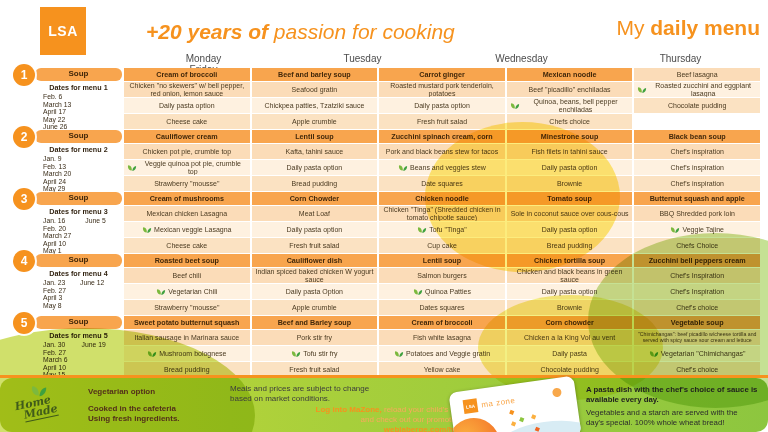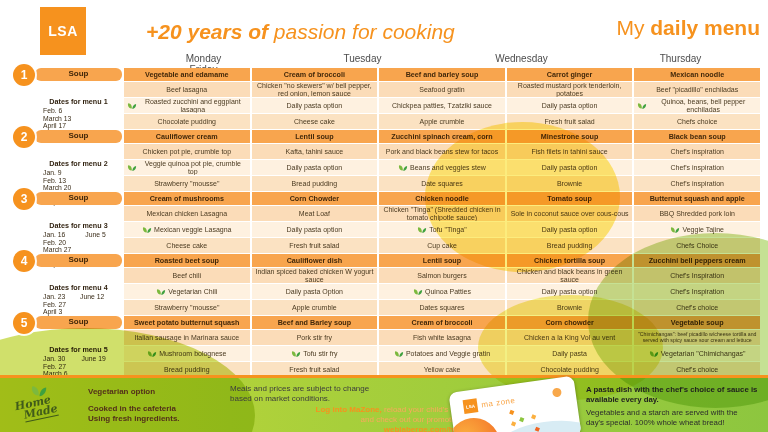--- a/index.html
+++ b/index.html
@@ -30,37 +30,37 @@
   .cell{display:flex;align-items:center;justify-content:center;text-align:center;
         padding:0 3px;font-size:7px;line-height:1.1;color:#4a3a20;overflow:hidden;}
   .cell .cell-text{display:inline-block;}
   .soup{background:#f8a54e;font-weight:bold;font-size:7.2px;color:#42280a;}
   .soup-label{background:#f8a54e;font-weight:bold;font-size:8px;color:#42280a;border-radius:6px;}
   .r1{background:#fbdcb8;}
   .r2{background:#fef1e0;}
   .r3{background:#fbe2c2;}
   .cell.small-print .cell-text{font-size:5.2px;line-height:1.15;}
   .leaf{display:inline-flex;margin-right:2px;flex-shrink:0;}
-  .dates-cell{grid-column:1;grid-row:2/5;background:#ffffff;padding-top:15px;}
+  .dates-cell{grid-column:1;grid-row:2/5;background:#ffffff;padding-top:1px;}
   .dates-label{font-weight:bold;font-size:7.2px;color:#2e1f0d;text-align:center;margin-bottom:1px;}
   .dates-cols{display:flex;padding-left:8px;}
   .dates-col{display:flex;flex-direction:column;}
   .dates-col.right{margin-left:14px;}
   .date-line{font-size:6.8px;line-height:1.12;color:#3a2c18;}
 
   
   .blob{position:absolute;border-radius:50%;pointer-events:none;mix-blend-mode:multiply;z-index:3;}
   .blob-yellow-mid{left:425px;top:122px;width:195px;height:150px;background:rgba(250,225,45,.62);}
   .blob-yellow-low{left:478px;top:295px;width:185px;height:105px;background:rgba(235,230,50,.6);}
   .blob-green-right{left:588px;top:233px;width:255px;height:175px;background:rgba(150,200,60,.55);}
   .blob-green-bl{left:-85px;top:328px;width:340px;height:175px;background:rgba(190,212,50,.72);}
 
   
   .footer{position:absolute;left:0;top:378px;width:768px;height:54px;
-          background:linear-gradient(90deg,#c5d838 0%,#a7cf3b 45%,#8dc63f 100%);}
+          background:linear-gradient(90deg,#c5d838 0%,#a7cf3b 45%,#8dc63f 100%);border-radius:12px;}
   .footer-bar{position:absolute;left:0;top:-3px;width:768px;height:3px;background:#f6921e;}
   .footer *{z-index:4;}
   .legend-leaf{position:absolute;left:30px;top:6px;}
   .legend-text{position:absolute;left:88px;top:9px;font-size:8px;font-weight:bold;color:#53301a;}
   .cooked{position:absolute;left:88px;top:26px;font-size:8px;font-weight:bold;color:#53301a;line-height:1.25;}
   .homemade{position:absolute;left:16px;top:20px;transform:rotate(-12deg);
             font-family:"DejaVu Serif",serif;font-style:italic;font-weight:bold;
             color:#3f5a1a;font-size:11px;line-height:.95;}
   .homemade span{display:block;}
   .homemade .hm2{margin-left:7px;border-bottom:1px solid #3f5a1a;}
@@ -105,21 +105,20 @@
       <div class="day-header">Tuesday</div>
       <div class="day-header">Wednesday</div>
       <div class="day-header">Thursday</div>
       <div class="day-header">Friday</div>
     </div>
 
   <div class="menu-blocks" id="menu-blocks">
       <div class="menu-block">
         <div class="menu-num">1</div>
         <div class="cell soup-label">Soup</div>
-        <div class="cell soup">Vegetable and edamame</div>
         <div class="cell soup">Cream of broccoli</div>
         <div class="cell soup">Beef and barley soup</div>
         <div class="cell soup">Carrot ginger</div>
         <div class="cell soup">Mexican noodle</div>
         <div class="dates-cell">
           <div class="dates-label">Dates for menu 1</div>
           <div class="dates-cols">
             <div class="dates-col">
               <span class="date-line">Feb. 6</span>
               <span class="date-line">March 13</span>

